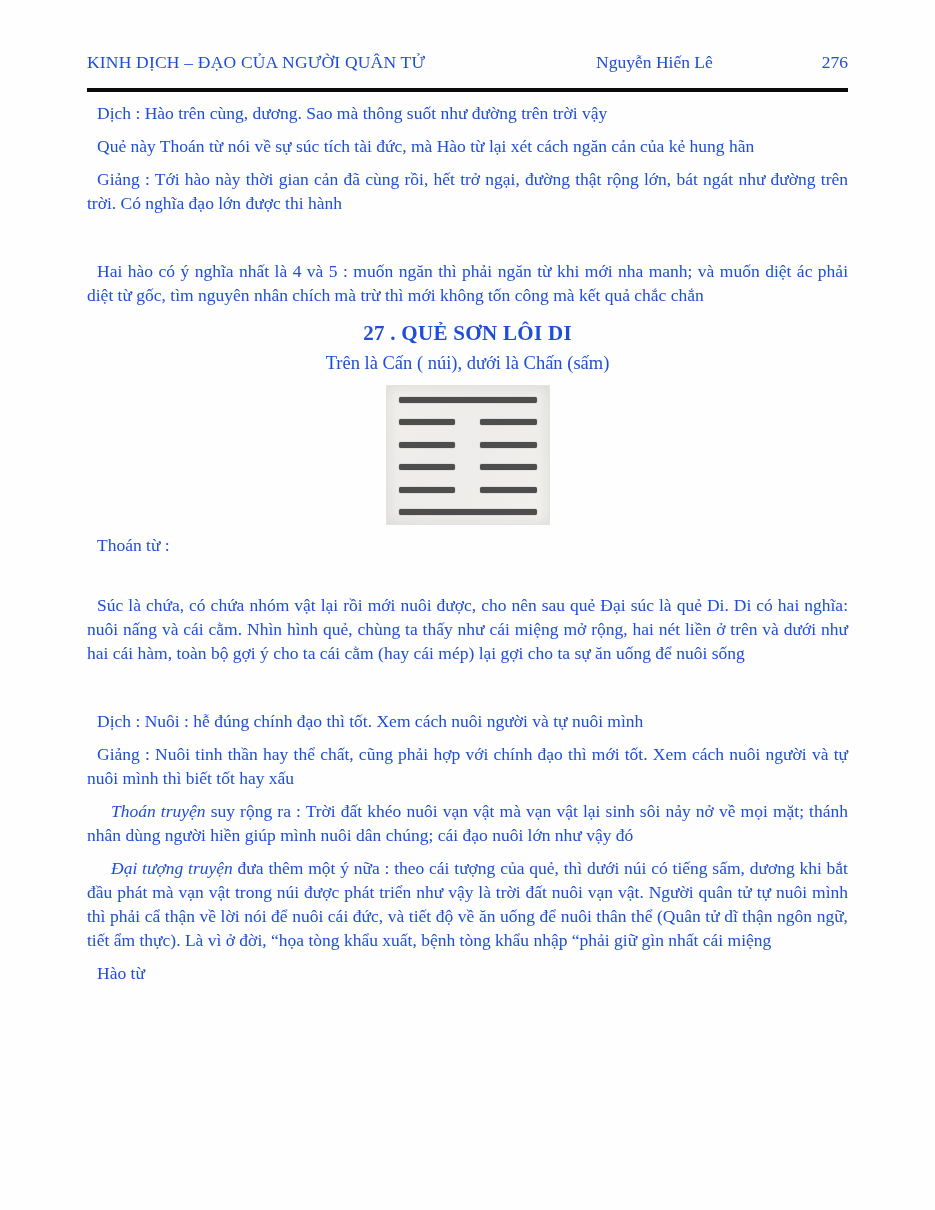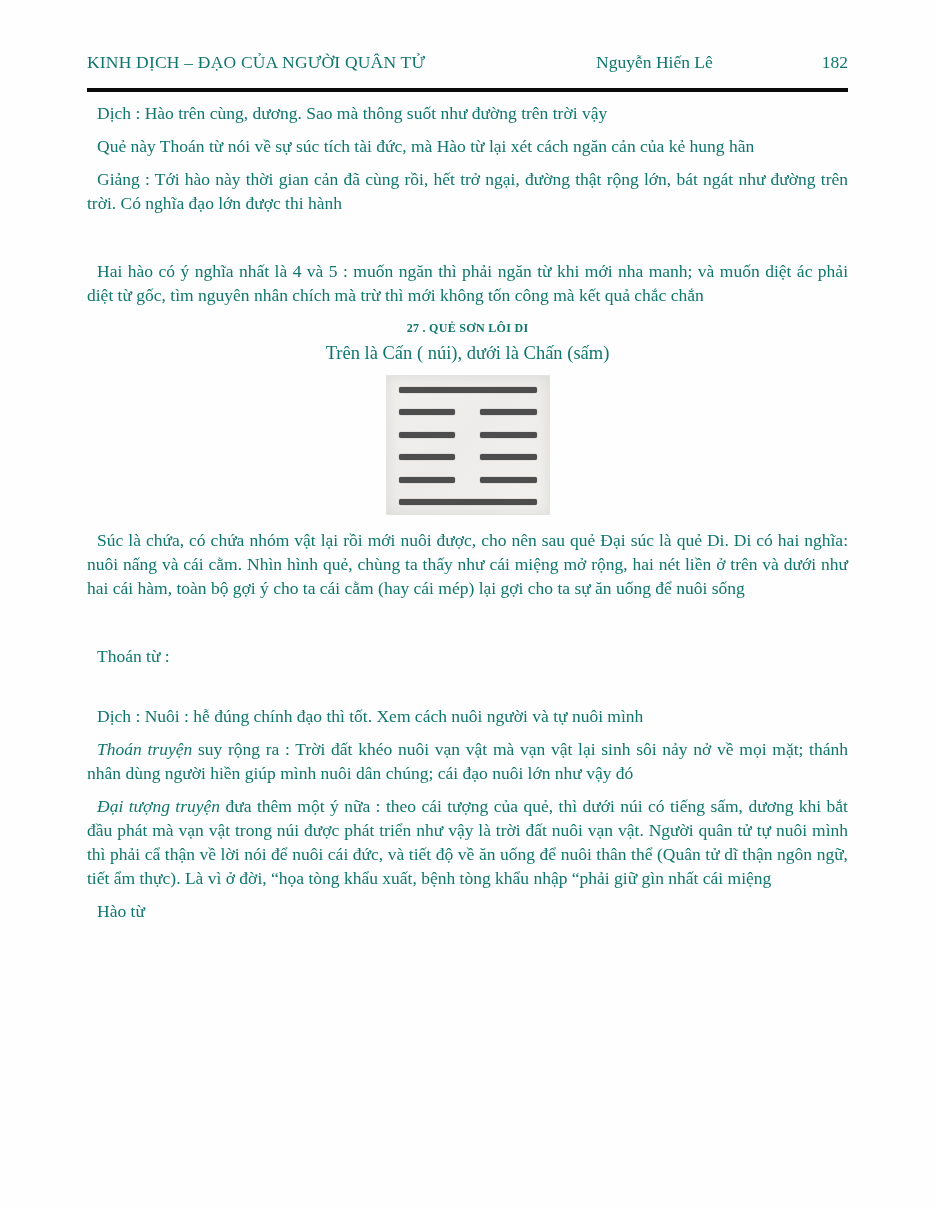--- a/index.html
+++ b/index.html
@@ -2,21 +2,21 @@
 <html><head>
 <meta charset="utf-8">
 <style>
   html, body { margin: 0; padding: 0; background: #ffffff; }
   .page {
     position: relative;
     width: 935px;
     height: 1210px;
     box-sizing: border-box;
     background: #fefefe;
-    color: #0f766e;
+    color: #1d4ed8;
     font-family: "Liberation Serif", "DejaVu Serif", serif;
     padding: 52px 87px 0 87px;
     overflow: hidden;
   }
   .page-header {
     display: flex;
     align-items: baseline;
     font-size: 17.5px;
     white-space: nowrap;
   }
@@ -30,26 +30,26 @@
     margin-bottom: 6px;
   }
   p.body-text {
     font-size: 17.5px;
     line-height: 24px;
     text-align: justify;
     text-indent: 10px;
     margin: 9px 0;
   }
   p.italic { }
-  span.lead-italic { font-style: italic; }
+  span.lead-italic { font-style: italic; margin-left: 14px; }
   p.big-gap-after { margin-bottom: 44px; }
   p.label-line { text-align: left; }
   p.thoan-label { margin-bottom: 36px; }
   h2.section-heading {
-    font-size: 12px;
+    font-size: 21px;
     font-weight: bold;
     text-align: center;
     margin: 14px 0 7px 0;
     letter-spacing: 0.3px;
   }
   .section-subtitle {
     font-size: 18.5px;
     text-align: center;
     margin: 0 0 12px 0;
   }
@@ -71,21 +71,21 @@
   .hex-bar.half { width: 41%; }
 </style>
 </head>
 <body>
 
 <div class="page">
 
   <div class="page-header">
     <span class="title">KINH DỊCH – ĐẠO CỦA NGƯỜI QUÂN TỬ</span>
     <span class="author">Nguyễn Hiến Lê</span>
-    <span class="pagenum">182</span>
+    <span class="pagenum">276</span>
   </div>
   <div class="header-rule"></div>
 
   <p class="body-text italic">Dịch : Hào trên cùng, dương. Sao mà thông suốt như đường trên trời vậy</p>
   <p class="body-text">Quẻ này Thoán từ nói về sự súc tích tài đức, mà Hào từ lại xét cách ngăn cản của kẻ hung hãn</p>
 
   <p class="body-text big-gap-after">Giảng : Tới hào này thời gian cản đã cùng rồi, hết trở ngại, đường thật rộng lớn, bát ngát như đường trên trời. Có nghĩa đạo lớn được thi hành</p>
   <p class="body-text">Hai hào có ý nghĩa nhất là 4 và 5 : muốn ngăn thì phải ngăn từ khi mới nha manh; và muốn diệt ác phải diệt từ gốc, tìm nguyên nhân chích mà trừ thì mới không tốn công mà kết quả chắc chắn</p>
 
   <h2 class="section-heading">27 . QUẺ SƠN LÔI DI</h2>
@@ -109,25 +109,26 @@
       </div>
       <div class="hex-row">
         <div class="hex-bar half" style="background: rgb(77, 77, 77);"></div>
         <div class="hex-bar half" style="background: rgb(77, 77, 77);"></div>
       </div>
       <div class="hex-row">
         <div class="hex-bar full" style="background: rgb(77, 77, 77);"></div>
       </div>
     </div>
 
+  <p class="body-text label-line thoan-label">Thoán từ :</p>
+
   <p class="body-text big-gap-after" style="margin-top:14px">Súc là chứa, có chứa nhóm vật lại rồi mới nuôi được, cho nên sau quẻ Đại súc là quẻ Di. Di có hai nghĩa: nuôi nấng và cái cằm. Nhìn hình quẻ, chùng ta thấy như cái miệng mở rộng, hai nét liền ở trên và dưới như hai cái hàm, toàn bộ gợi ý cho ta cái cằm (hay cái mép) lại gợi cho ta sự ăn uống để nuôi sống</p>
 
-  <p class="body-text label-line thoan-label">Thoán từ :</p>
-
   <p class="body-text italic">Dịch : Nuôi : hễ đúng chính đạo thì tốt. Xem cách nuôi người và tự nuôi mình</p>
+  <p class="body-text">Giảng : Nuôi tinh thần hay thể chất, cũng phải hợp với chính đạo thì mới tốt. Xem cách nuôi người và tự nuôi mình thì biết tốt hay xấu</p>
 
   <p class="body-text"><span class="lead-italic">Thoán truyện</span><span> suy rộng ra : Trời đất khéo nuôi vạn vật mà vạn vật lại sinh sôi nảy nở về mọi mặt; thánh nhân dùng người hiền giúp mình nuôi dân chúng; cái đạo nuôi lớn như vậy đó</span></p>
 
   <p class="body-text"><span class="lead-italic">Đại tượng truyện</span><span> đưa thêm một ý nữa : theo cái tượng của quẻ, thì dưới núi có tiếng sấm, dương khi bắt đầu phát mà vạn vật trong núi được phát triển như vậy là trời đất nuôi vạn vật. Người quân tử tự nuôi mình thì phải cẩ thận về lời nói để nuôi cái đức, và tiết độ về ăn uống để nuôi thân thể (Quân tử dĩ thận ngôn ngữ, tiết ẩm thực). Là vì ở đời, “họa tòng khẩu xuất, bệnh tòng khẩu nhập “phải giữ gìn nhất cái miệng</span></p>
 
   <p class="body-text label-line">Hào từ</p>
 
 </div>
 
 </body></html>

